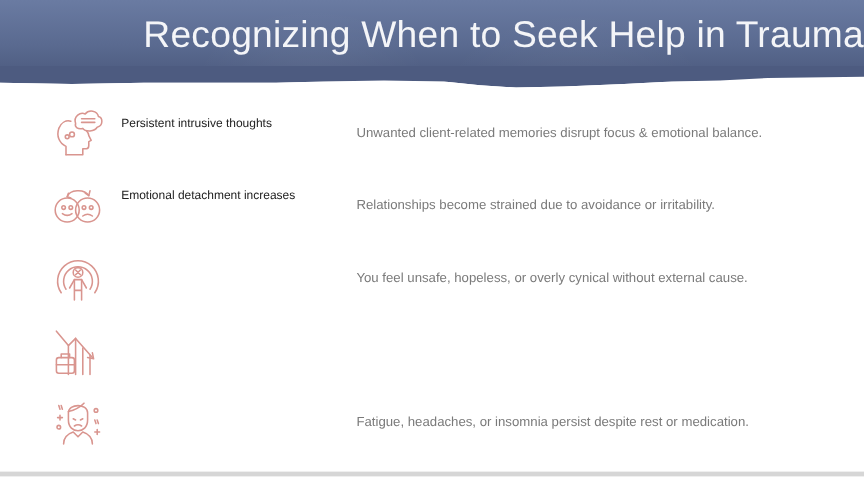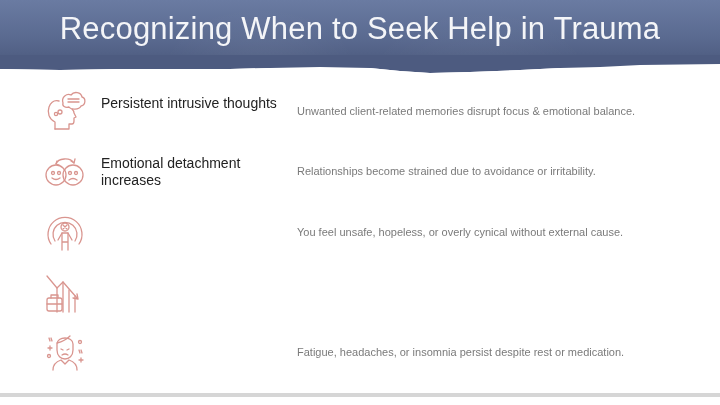--- a/index.html
+++ b/index.html
@@ -16,31 +16,31 @@
   .header::before {
     content: ""; position: absolute; inset: 0;
     background:
       radial-gradient(ellipse 140px 90px at 260px 70px, rgba(255,255,255,0.06), transparent 70%),
       radial-gradient(ellipse 160px 100px at 480px 80px, rgba(255,255,255,0.05), transparent 70%);
   }
   .header-edge {
     position: absolute; left: 0; top: 55px; width: 720px; height: 20px;
   }
   .title {
-    position: absolute; left: 0; top: 11px; width: 720px; text-align: center;
+    position: absolute; left: 0; top: 11px; width: 720px; text-align: right;
     color: #f4f5f8; font-size: 31px; letter-spacing: 0.2px;
     font-family: "Liberation Sans", "DejaVu Sans", sans-serif;
   }
   .rows { position: absolute; left: 0; top: 85px; width: 720px; }
   .row { position: absolute; left: 0; width: 720px; height: 60px; }
   .icon { position: absolute; left: 43px; top: 4px; width: 44px; height: 44px; }
   .icon svg { width: 44px; height: 44px; }
   .label {
     position: absolute; left: 101px; top: 10px; width: 180px;
-    font-size: 14px; line-height: 17px; color: #222;
+    font-size: 10px; line-height: 17px; color: #222;
   }
   .desc {
     position: absolute; left: 297px; top: 20px;
     font-size: 11px; color: #7a7a7a; white-space: nowrap;
   }
   .bottom-bar {
     position: absolute; left: 0; top: 393px; width: 720px; height: 4px; background: #d6d6d6;
   }
 </style>
 </head>

